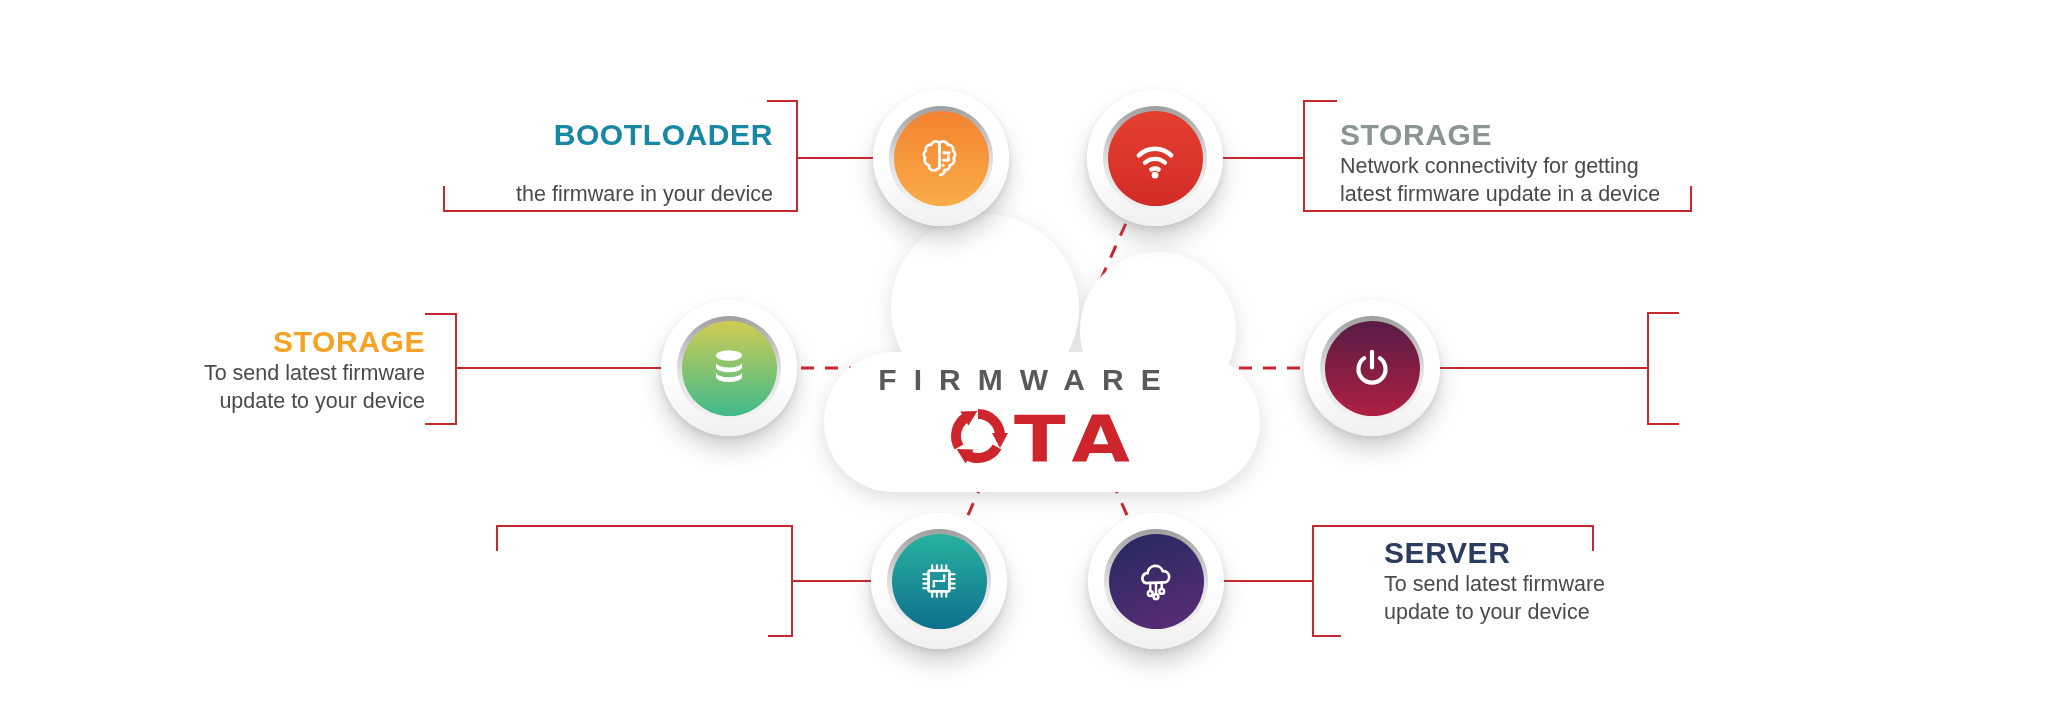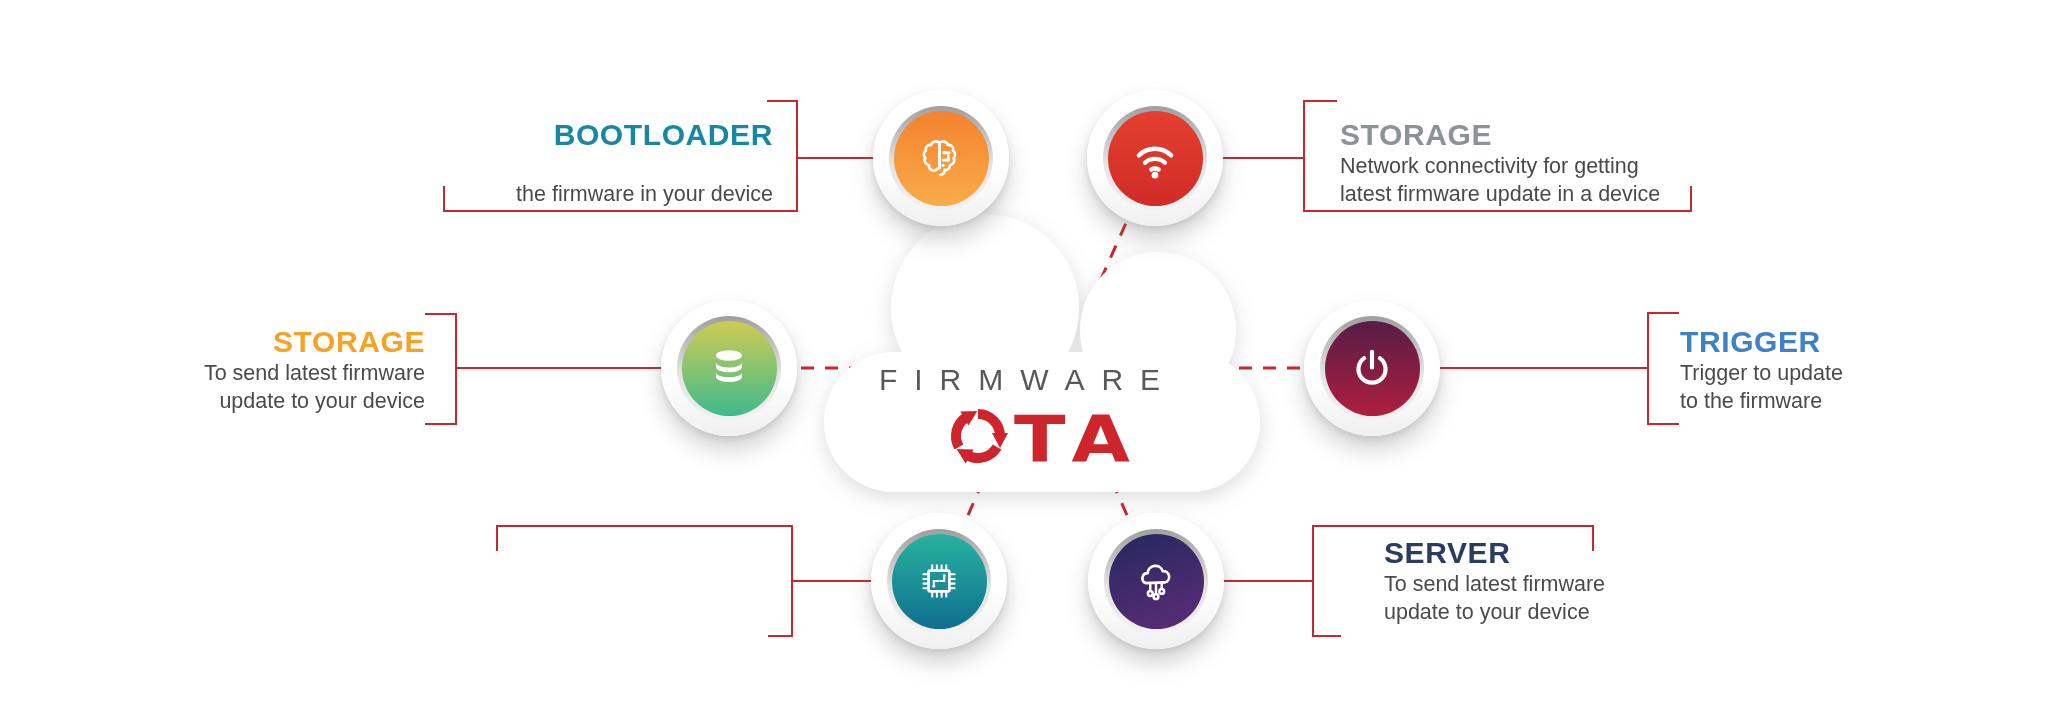--- a/index.html
+++ b/index.html
@@ -54,21 +54,21 @@
   .core-bootloader { background:linear-gradient(180deg,#F4822F,#F9AC49); }
   .core-network    { background:linear-gradient(180deg,#E4402F,#D22B28); }
   .core-storage    { background:linear-gradient(180deg,#CFCC52,#3FBA8C); }
   .core-trigger    { background:linear-gradient(180deg,#571C46,#AF1F41); }
   .core-hardware   { background:linear-gradient(180deg,#28B2A0,#0F6F8E); }
   .core-server     { background:linear-gradient(160deg,#24295F,#5E2C77); }
 
   
   .brand-top {
     position:absolute; left:850px; top:363px; width:340px; text-align:center;
-    font-size:30px; font-weight:400; letter-spacing:17px; color:#58595B;
+    font-size:30px; font-weight:700; letter-spacing:17px; color:#58595B;
     padding-left:8px;
   }
   .brand-logo { position:absolute; left:948px; top:400px; }
 </style>
 </head>
 <body>
 
 <div class="stage">
 
   <svg class="layer" width="2048" height="716" viewBox="0 0 2048 716">
@@ -145,27 +145,20 @@
   </div>
 
   <div class="node-text nt-storage">
     <div class="node-title">STORAGE</div>
     <div class="node-desc">
       <span>To send latest firmware</span><br>
       <span>update to your device</span>
     </div>
   </div>
 
-  <div class="node-text nt-trigger">
-    <div class="node-title">TRIGGER</div>
-    <div class="node-desc">
-      <span>Trigger to update</span><br>
-      <span>to the firmware</span>
-    </div>
-  </div>
 
 
   <div class="node-text nt-server">
     <div class="node-title">SERVER</div>
     <div class="node-desc">
       <span>To send latest firmware</span><br>
       <span>update to your device</span>
     </div>
   </div>
 

